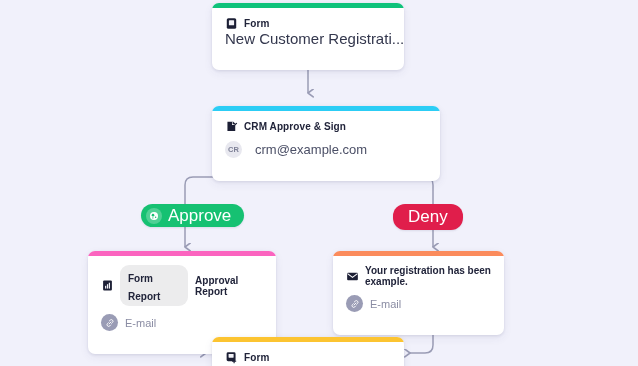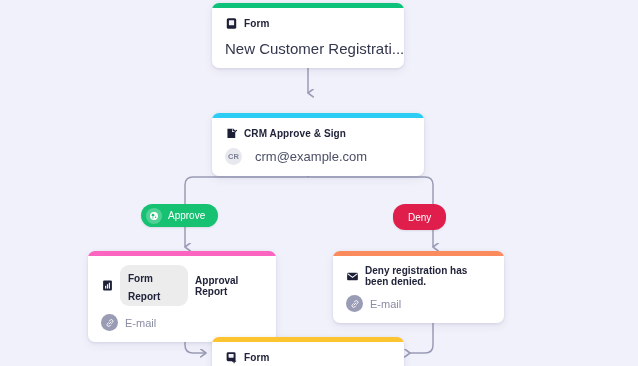--- a/index.html
+++ b/index.html
@@ -35,41 +35,41 @@
     border-radius: 7px;
     box-shadow: 0 1px 3px rgba(60,60,110,0.13), 0 3px 10px rgba(60,60,110,0.07);
     overflow: hidden;
     box-sizing: border-box;
   }
   .card-bar {
     height: 5px;
     width: 100%;
   }
   .card-body {
-    padding: 9px 13px 11px 13px;
+    padding: 9px 13px 23px 13px;
   }
   .row {
     display: flex;
     align-items: center;
   }
   .row + .row {
     margin-top: 8px;
   }
 
   
   .type-label {
     font-size: 10px;
     font-weight: bold;
     color: #21243a;
     letter-spacing: 0.1px;
   }
   .title-text {
     font-size: 15px;
     color: #33374d;
-    margin-top: 10px;
+    margin-top: 0;
     white-space: nowrap;
   }
   .meta-text {
     font-size: 13px;
     color: #4b4f66;
   }
   .muted-text {
     font-size: 11px;
     color: #8a8ca3;
   }
@@ -123,21 +123,21 @@
 
   
   .pill {
     position: absolute;
     height: 23px;
     border-radius: 12px;
     display: flex;
     align-items: center;
     padding: 0 13px 0 5px;
     color: #ffffff;
-    font-size: 10px;
+    font-size: 17px;
     box-shadow: 0 1px 2px rgba(60,60,110,0.12);
     z-index: 5;
     box-sizing: border-box;
   }
   .pill.no-icon {
     padding: 13px 15px;
     justify-content: center;
   }
   .pill-icon {
     width: 16px;
@@ -190,21 +190,21 @@
         <svg class="glyph" viewBox="0 0 16 16">
           <rect x="2.2" y="1.4" width="11.6" height="13.2" rx="2" fill="#1c1f35"></rect>
           <rect x="4.8" y="4" width="6.4" height="6.2" rx="0.7" fill="#f2f2f7"></rect>
         </svg>
         <span class="type-label">Form</span>
       </div>
       <div class="title-text">New Customer Registrati...</div>
     </div>
   </div>
 
-  <div class="card" style="left:212px; top:113px; width:212px;">
+  <div class="card" style="left:212px; top:106px; width:228px;">
     <div class="card-bar" style="background: rgb(44, 205, 245);"></div>
     <div class="card-body">
       <div class="row">
         <svg class="glyph" viewBox="0 0 16 16">
           <path d="M3 2.2 L8.6 2.2 L8.6 6.2 L12.6 6.2 L12.6 13.6 L3 13.6 Z" fill="#1c1f35"></path>
           <path d="M9.4 1.4 L13.6 5.3 L9.4 5.3 Z" fill="#1c1f35"></path>
           <path d="M8.6 9.4 L14.2 4.2" stroke="#1c1f35" stroke-width="1.5" stroke-linecap="round" fill="none"></path>
         </svg>
         <span class="type-label">CRM Approve &amp; Sign</span>
       </div>
@@ -260,21 +260,21 @@
   </div>
 
   <div class="card" style="left:333px; top:251px; width:171px;">
     <div class="card-bar" style="background: rgb(251, 139, 92);"></div>
     <div class="card-body">
       <div class="row">
         <svg class="glyph" viewBox="0 0 16 16">
           <rect x="1.4" y="3.4" width="13.2" height="9.2" rx="1.1" fill="#1c1f35"></rect>
           <path d="M1.9 4.4 L8 9.1 L14.1 4.4" fill="none" stroke="#ffffff" stroke-width="1.25" stroke-linejoin="round"></path>
         </svg>
-        <span class="strong-text">Deny registration has been denied.</span>
+        <span class="strong-text">Your registration has been example.</span>
       </div>
       <div class="row">
         <span class="link-badge">
           <svg width="10" height="10" viewBox="0 0 16 16">
             <path d="M6.4 9.6 L9.6 6.4" stroke="#ffffff" stroke-width="1.5" stroke-linecap="round"></path>
             <path d="M6.9 4.8 L8.3 3.4 A2.6 2.6 0 0 1 12 7.1 L10.6 8.5" fill="none" stroke="#ffffff" stroke-width="1.5" stroke-linecap="round"></path>
             <path d="M9.1 11.2 L7.7 12.6 A2.6 2.6 0 0 1 4 8.9 L5.4 7.5" fill="none" stroke="#ffffff" stroke-width="1.5" stroke-linecap="round"></path>
           </svg>
         </span>
         <span class="muted-text">E-mail</span>

